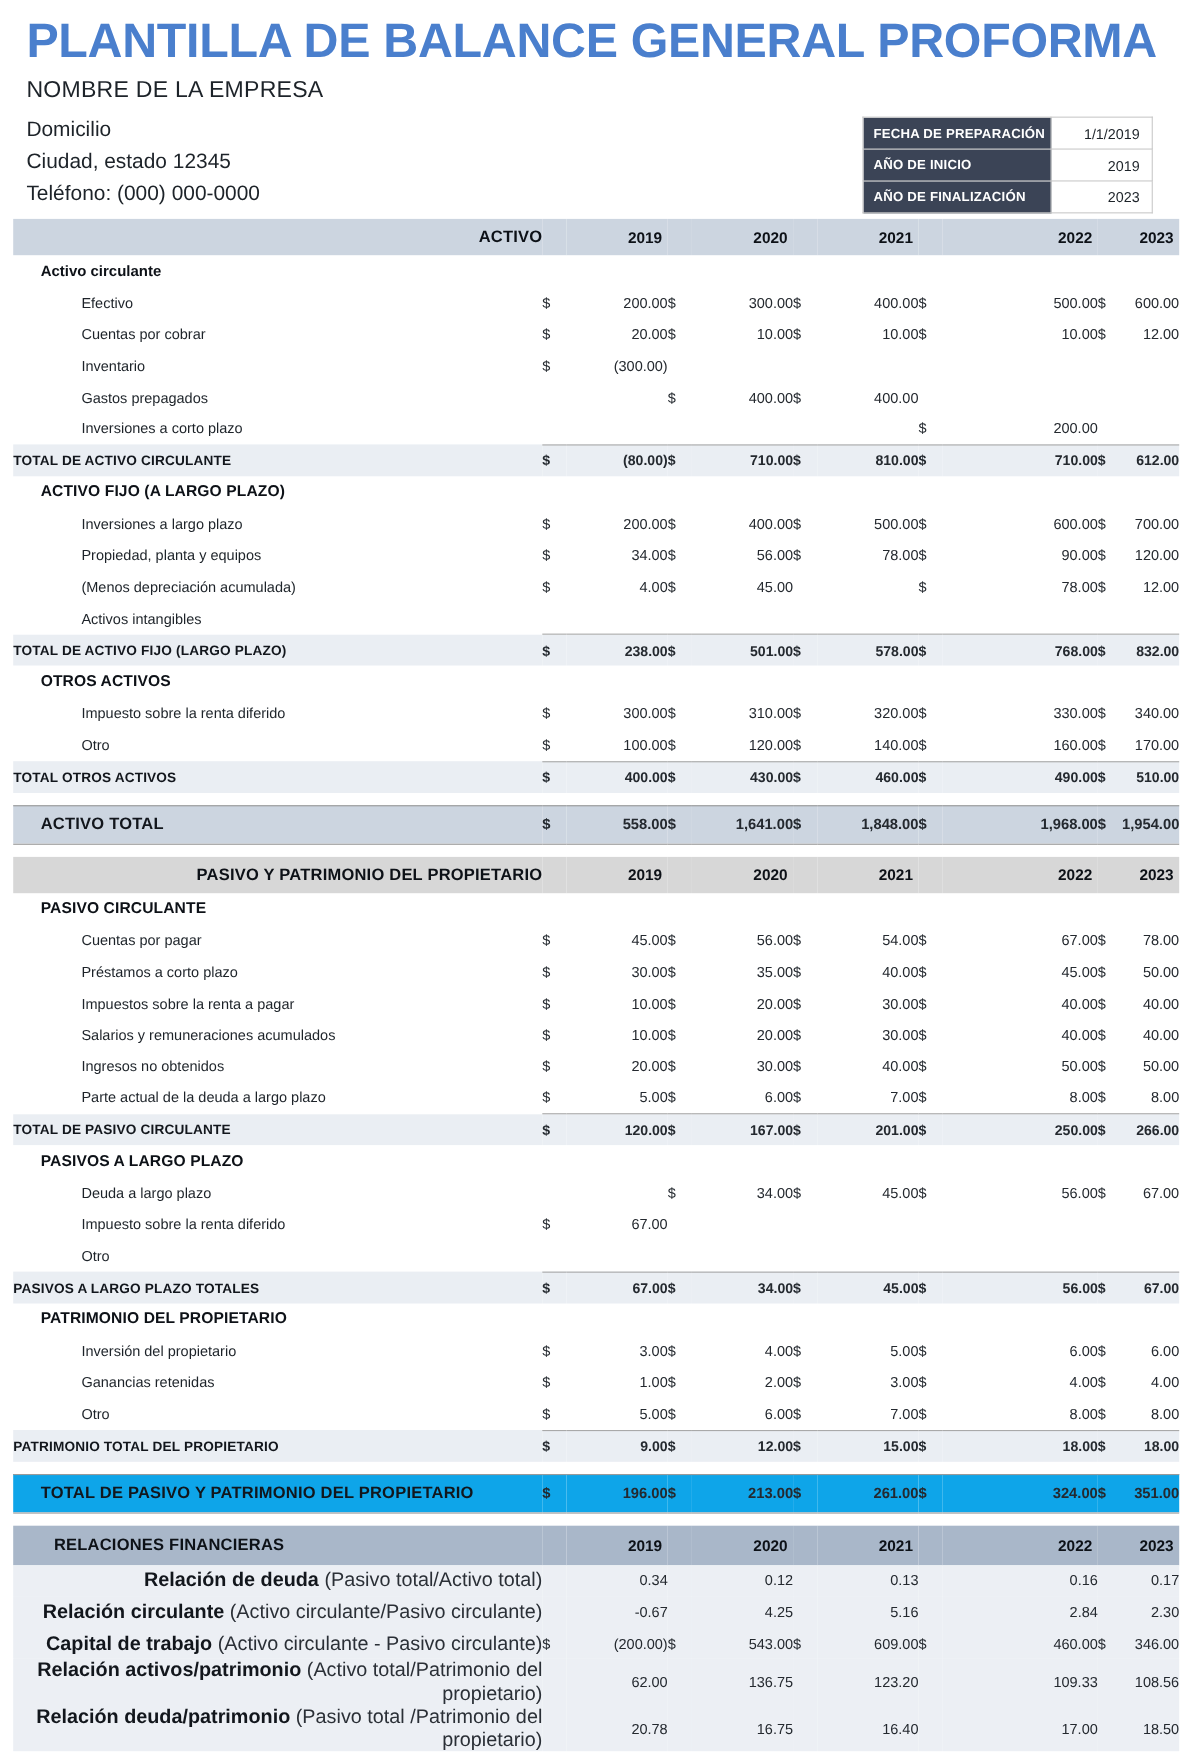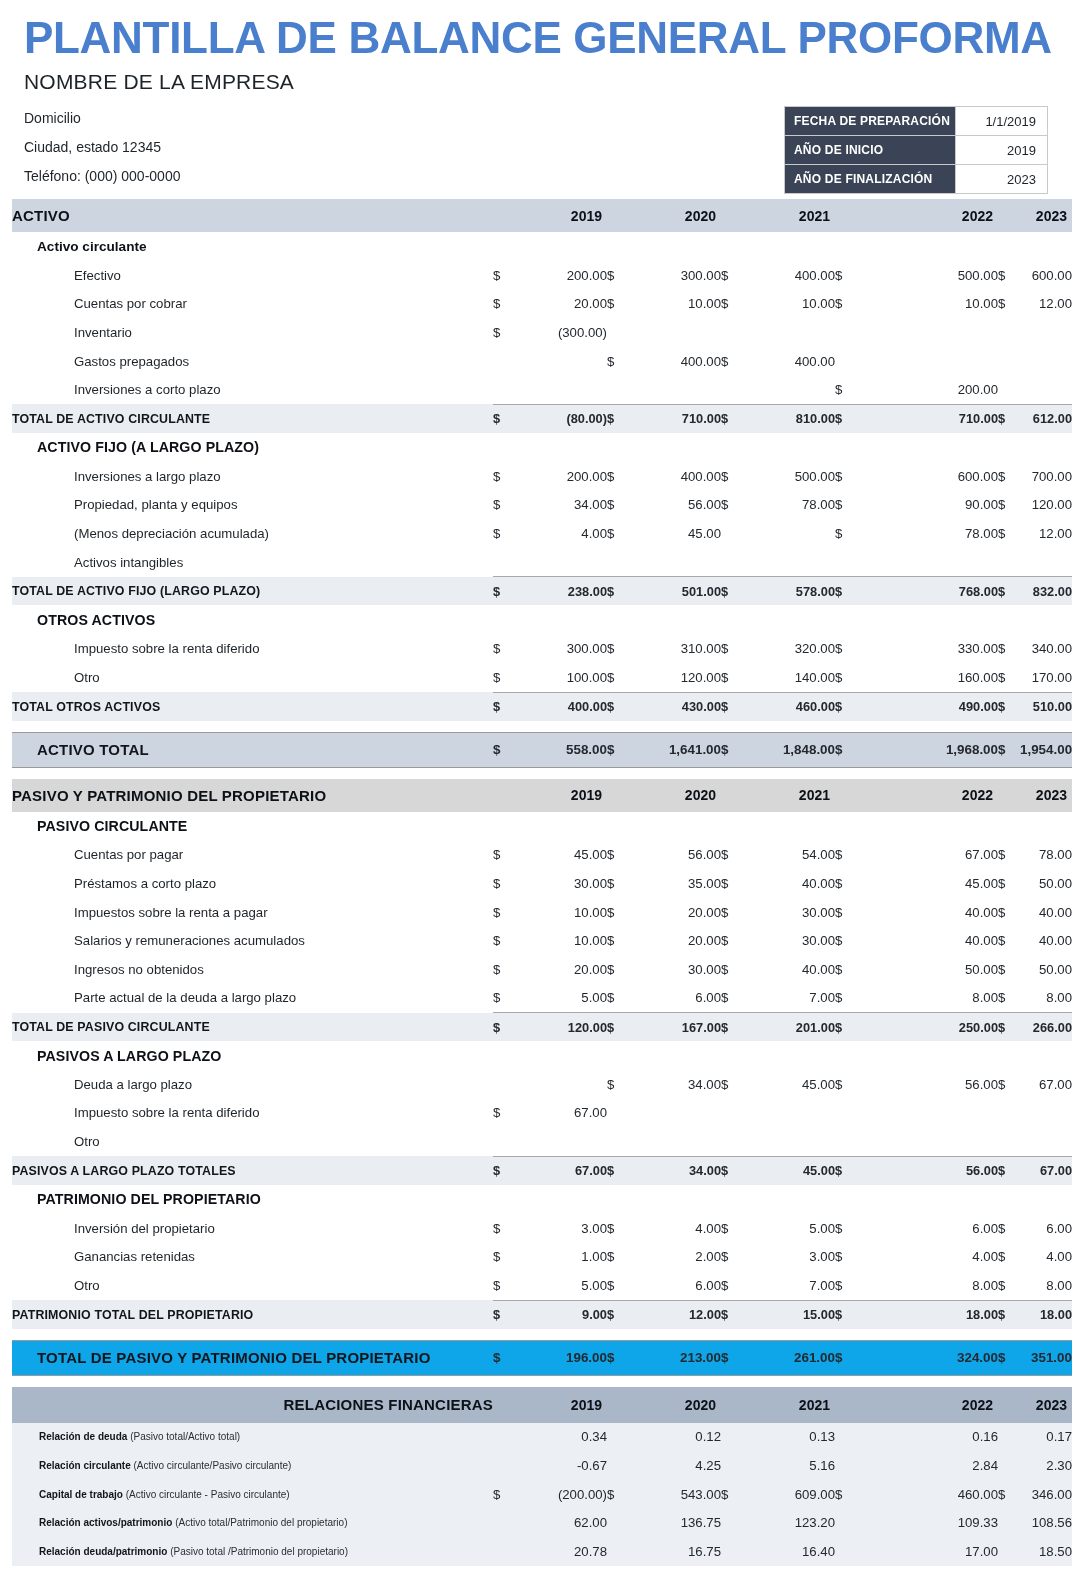--- a/index.html
+++ b/index.html
@@ -35,21 +35,21 @@
   .company {
     font-size: 21px;
     color: #1d2329;
     padding: 0 0 10px 12px;
     letter-spacing: 0.2px;
   }
   .addr-block {
     padding-left: 12px;
   }
   .addr-line {
-    font-size: 14px;
+    font-size: 19px;
     color: #1d2329;
     line-height: 29px;
   }
 
   
   .infobox {
     position: absolute;
     top: 106px;
     right: 36px;
     border-collapse: collapse;
@@ -145,24 +145,26 @@
     letter-spacing: 0.15px;
   }
   tr.r-sub td.cur, tr.r-sub td.num { font-weight: bold; font-size: 12.8px; }
   tr.r-sub td.lbl { border-top-color: transparent; }
 
   tr.r-secthead td {
     height: 33px;
     background: #ccd5e0;
   }
   tr.r-secthead td.lbl {
+    padding-left: 25px;
     font-weight: bold;
     font-size: 15px;
     letter-spacing: 0.2px;
     color: #0d1117;
+    text-align: right;
   }
   tr.r-secthead td.yr {
     text-align: right;
     padding-right: 5px;
     font-weight: bold;
     font-size: 14px;
     color: #0d1117;
   }
 
   tr.r-secthead.grey td { background: #d7d7d7; }
@@ -190,37 +192,37 @@
   tr.r-ratiohead td {
     height: 36px;
     background: #a9b7c9;
   }
   tr.r-ratiohead td.lbl {
     padding-left: 37px;
     font-weight: bold;
     font-size: 15px;
     letter-spacing: 0.2px;
     color: #0d1117;
-    text-align: right;
   }
   tr.r-ratiohead td.yr {
     text-align: right;
     padding-right: 5px;
     font-weight: bold;
     font-size: 14px;
     color: #0d1117;
   }
 
   tr.r-ratio td {
     height: 28.6px;
     background: #eceff4;
   }
   tr.r-ratio td.lbl {
-    padding-left: 27px;
-    font-size: 10px;
+    padding-left: 10px;
+    font-size: 18px;
+    text-align: right;
   }
   tr.r-ratio td.lbl b { font-weight: bold; }
   tr.r-ratio td.lbl span.paren { font-weight: normal; color: #2a2f36; }
 
   tr.r-ratiolast td { border-bottom: none; }
 </style>
 </head>
 <body>
 
 <div class="page">

